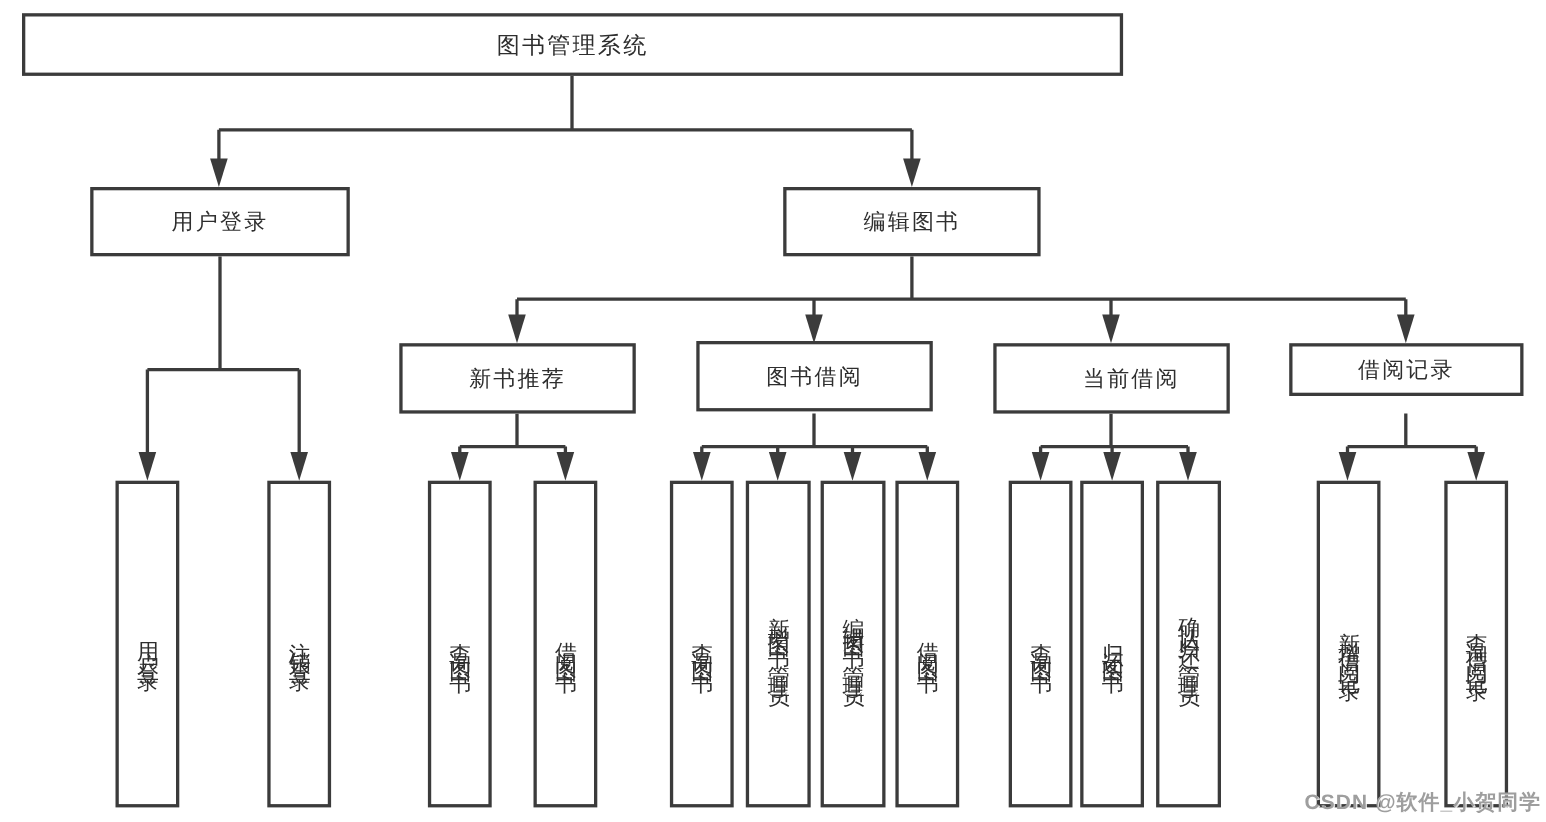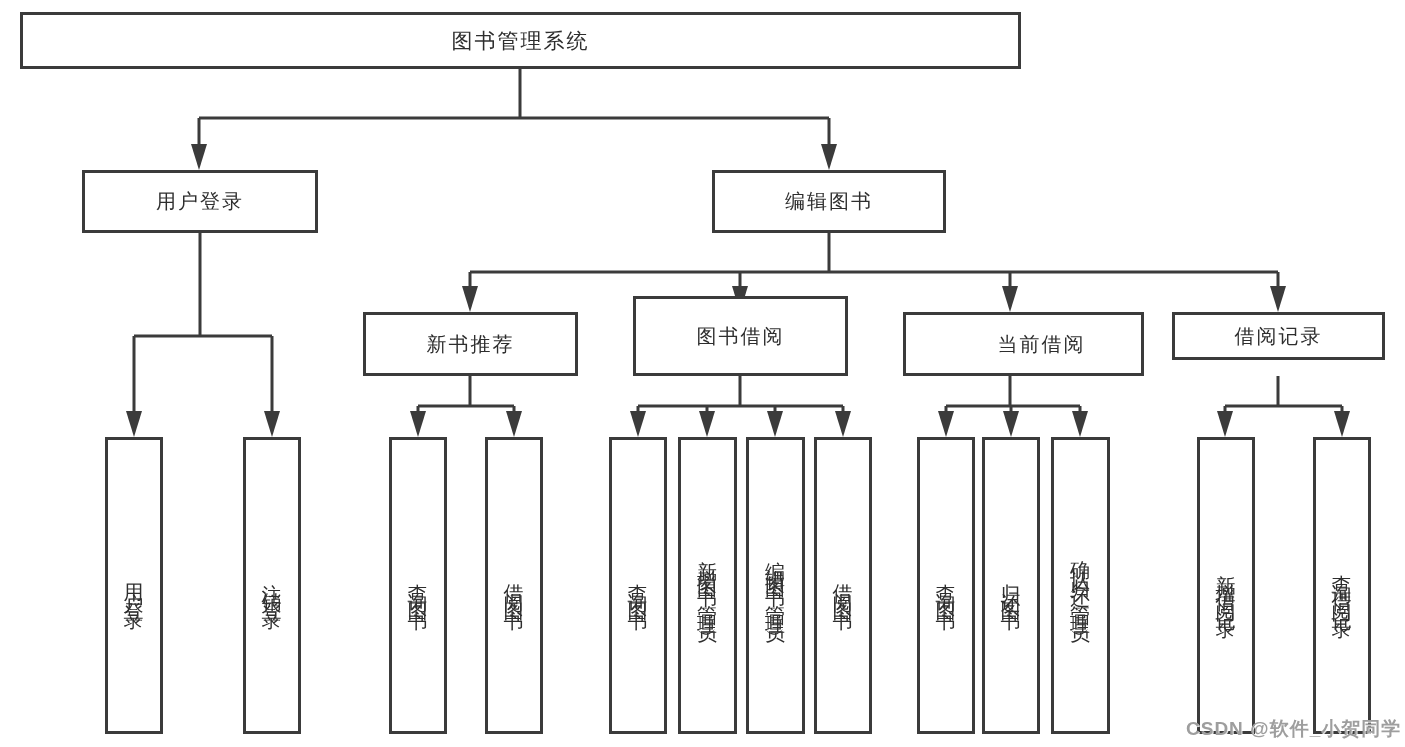--- a/index.html
+++ b/index.html
@@ -85,24 +85,24 @@
   <div class="box h-box" style="left:82px;top:170px;width:236px;height:63px;">
     <span class="lbl">用户登录</span>
   </div>
   <div class="box h-box" style="left:712px;top:170px;width:234px;height:63px;">
     <span class="lbl">编辑图书</span>
   </div>
 
   <div class="box h-box" style="left:363px;top:312px;width:215px;height:64px;">
     <span class="lbl">新书推荐</span>
   </div>
-  <div class="box h-box" style="left:633px;top:296px;width:215px;height:80px;">
+  <div class="box h-box" style="left:633px;top:310px;width:215px;height:64px;">
     <span class="lbl">图书借阅</span>
   </div>
-  <div class="box h-box" style="left:903px;top:312px;width:241px;height:64px;padding-left:36px;">
+  <div class="box h-box" style="left:903px;top:312px;width:215px;height:64px;padding-left:36px;">
     <span class="lbl">当前借阅</span>
   </div>
   <div class="box h-box" style="left:1172px;top:312px;width:213px;height:48px;">
     <span class="lbl">借阅记录</span>
   </div>
 
   <div class="box v-box" style="left:105px;top:437px;width:58px;height:297px;">
     <span class="lbl">用户登录</span>
   </div>
   <div class="box v-box" style="left:243px;top:437px;width:58px;height:297px;">

